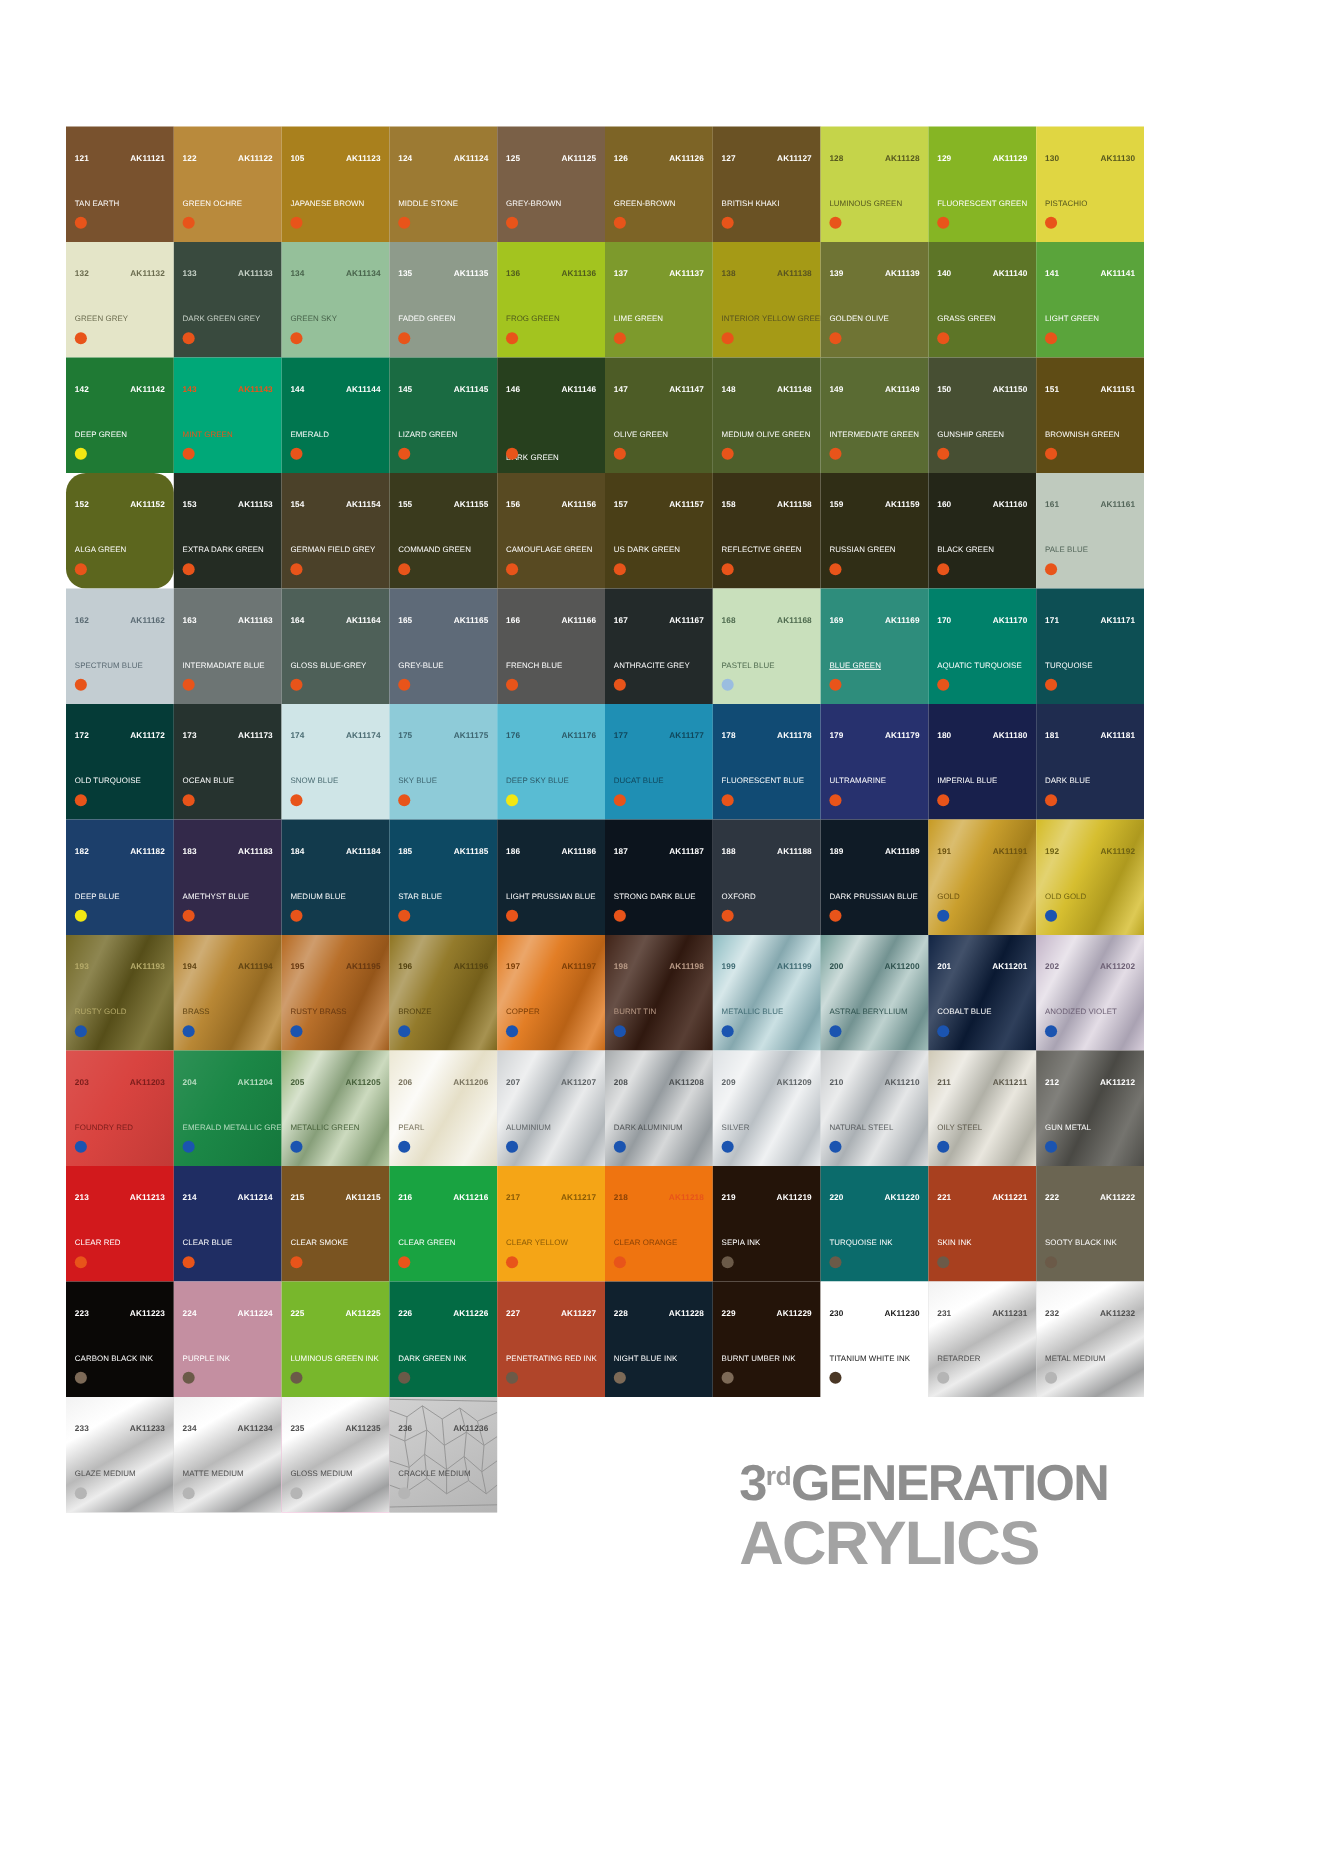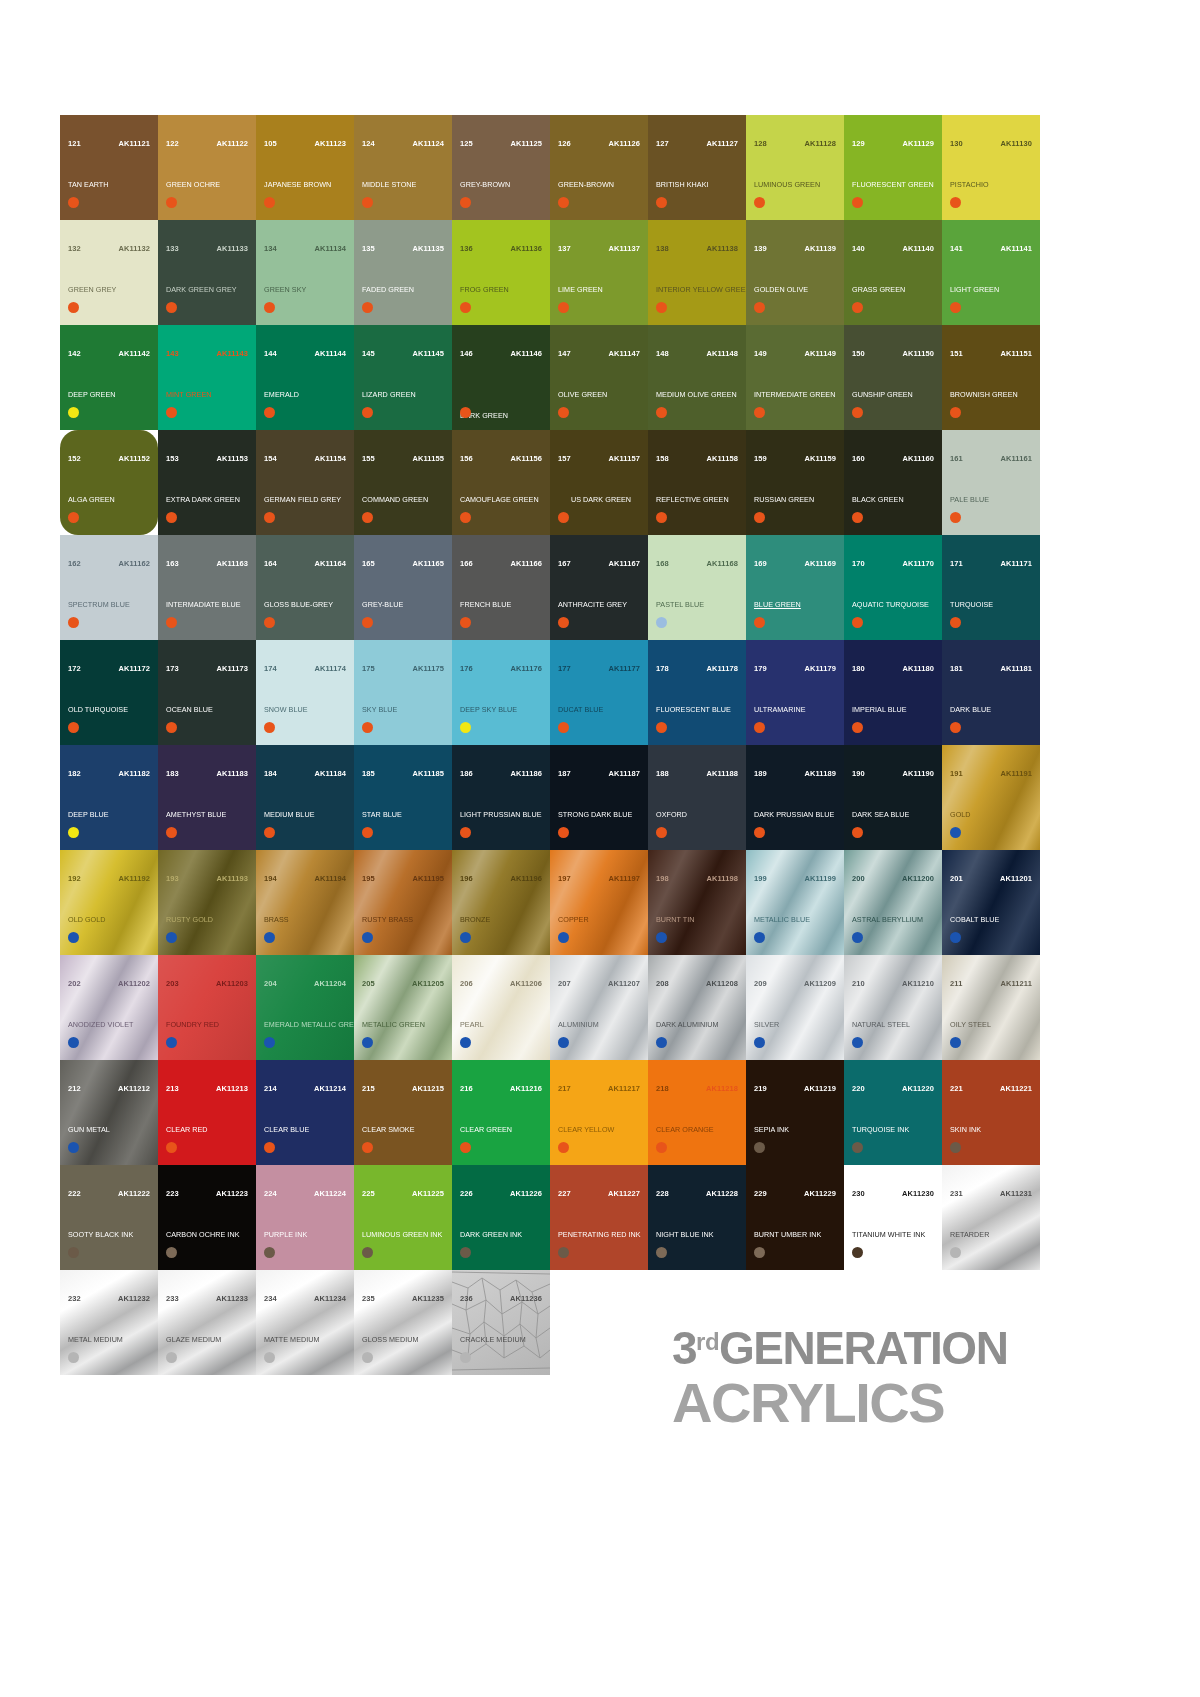--- a/index.html
+++ b/index.html
@@ -309,21 +309,21 @@
           <div class="sw-code" style="color: rgb(255, 255, 255);">AK11155</div>
           <div class="sw-name" style="color: rgb(255, 255, 255);">COMMAND GREEN</div>
           <div class="sw-dot" style="background: rgb(232, 84, 26);"></div>
         </div>
         <div class="swatch" style="background: rgb(88, 74, 34);">
           <div class="sw-num" style="color: rgb(255, 255, 255);">156</div>
           <div class="sw-code" style="color: rgb(255, 255, 255);">AK11156</div>
           <div class="sw-name" style="color: rgb(255, 255, 255);">CAMOUFLAGE GREEN</div>
           <div class="sw-dot" style="background: rgb(232, 84, 26);"></div>
         </div>
-        <div class="swatch" style="background: rgb(74, 63, 23); text-align: center;">
+        <div class="swatch" style="background: rgb(74, 63, 23);">
           <div class="sw-num" style="color: rgb(255, 255, 255);">157</div>
           <div class="sw-code" style="color: rgb(255, 255, 255);">AK11157</div>
           <div class="sw-name" style="color: rgb(255, 255, 255);">US DARK GREEN</div>
           <div class="sw-dot" style="background: rgb(232, 84, 26);"></div>
         </div>
         <div class="swatch" style="background: rgb(58, 50, 22);">
           <div class="sw-num" style="color: rgb(255, 255, 255);">158</div>
           <div class="sw-code" style="color: rgb(255, 255, 255);">AK11158</div>
           <div class="sw-name" style="color: rgb(255, 255, 255);">REFLECTIVE GREEN</div>
           <div class="sw-dot" style="background: rgb(232, 84, 26);"></div>
@@ -507,26 +507,20 @@
           <div class="sw-code" style="color: rgb(255, 255, 255);">AK11188</div>
           <div class="sw-name" style="color: rgb(255, 255, 255);">OXFORD</div>
           <div class="sw-dot" style="background: rgb(232, 84, 26);"></div>
         </div>
         <div class="swatch" style="background: rgb(15, 27, 38);">
           <div class="sw-num" style="color: rgb(255, 255, 255);">189</div>
           <div class="sw-code" style="color: rgb(255, 255, 255);">AK11189</div>
           <div class="sw-name" style="color: rgb(255, 255, 255);">DARK PRUSSIAN BLUE</div>
           <div class="sw-dot" style="background: rgb(232, 84, 26);"></div>
         </div>
-        <div class="swatch" style="background: rgb(16, 28, 34);">
-          <div class="sw-num" style="color: rgb(255, 255, 255);">190</div>
-          <div class="sw-code" style="color: rgb(255, 255, 255);">AK11190</div>
-          <div class="sw-name" style="color: rgb(255, 255, 255);">DARK SEA BLUE</div>
-          <div class="sw-dot" style="background: rgb(232, 84, 26);"></div>
-        </div>
         <div class="swatch" style="background: rgb(199, 154, 34);">
           <div class="sheen" style="background: linear-gradient(115deg, rgba(255, 255, 255, 0) 0%, rgba(255, 255, 255, 0.35) 22%, rgba(255, 255, 255, 0.05) 42%, rgba(0, 0, 0, 0.18) 68%, rgba(255, 255, 255, 0.22) 88%, rgba(0, 0, 0, 0.12) 100%);"></div>
           <div class="sw-num" style="color: rgb(107, 82, 16);">191</div>
           <div class="sw-code" style="color: rgb(107, 82, 16);">AK11191</div>
           <div class="sw-name" style="color: rgb(107, 82, 16);">GOLD</div>
           <div class="sw-dot" style="background: rgb(27, 84, 176);"></div>
         </div>
         <div class="swatch" style="background: rgb(212, 187, 37);">
           <div class="sheen" style="background: linear-gradient(115deg, rgba(255, 255, 255, 0) 0%, rgba(255, 255, 255, 0.35) 22%, rgba(255, 255, 255, 0.05) 42%, rgba(0, 0, 0, 0.18) 68%, rgba(255, 255, 255, 0.22) 88%, rgba(0, 0, 0, 0.12) 100%);"></div>
           <div class="sw-num" style="color: rgb(110, 98, 18);">192</div>
@@ -730,21 +724,21 @@
         </div>
         <div class="swatch" style="background: rgb(107, 101, 82);">
           <div class="sw-num" style="color: rgb(255, 255, 255);">222</div>
           <div class="sw-code" style="color: rgb(255, 255, 255);">AK11222</div>
           <div class="sw-name" style="color: rgb(255, 255, 255);">SOOTY BLACK INK</div>
           <div class="sw-dot" style="background: rgb(107, 90, 72);"></div>
         </div>
         <div class="swatch" style="background: rgb(10, 8, 6);">
           <div class="sw-num" style="color: rgb(255, 255, 255);">223</div>
           <div class="sw-code" style="color: rgb(255, 255, 255);">AK11223</div>
-          <div class="sw-name" style="color: rgb(255, 255, 255);">CARBON OCHRE INK</div>
+          <div class="sw-name" style="color: rgb(255, 255, 255);">CARBON BLACK INK</div>
           <div class="sw-dot" style="background: rgb(125, 106, 87);"></div>
         </div>
         <div class="swatch" style="background: rgb(196, 143, 161);">
           <div class="sw-num" style="color: rgb(255, 255, 255);">224</div>
           <div class="sw-code" style="color: rgb(255, 255, 255);">AK11224</div>
           <div class="sw-name" style="color: rgb(255, 255, 255);">PURPLE INK</div>
           <div class="sw-dot" style="background: rgb(107, 90, 72);"></div>
         </div>
         <div class="swatch" style="background: rgb(120, 183, 44);">
           <div class="sw-num" style="color: rgb(255, 255, 255);">225</div>

